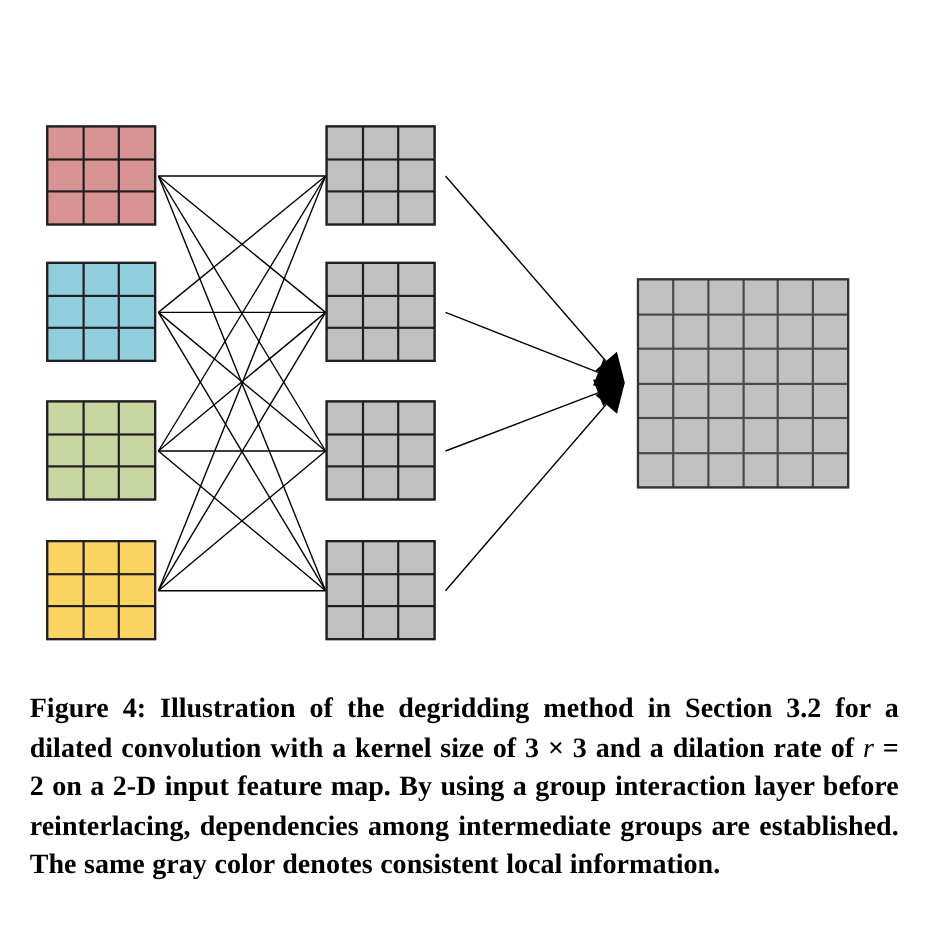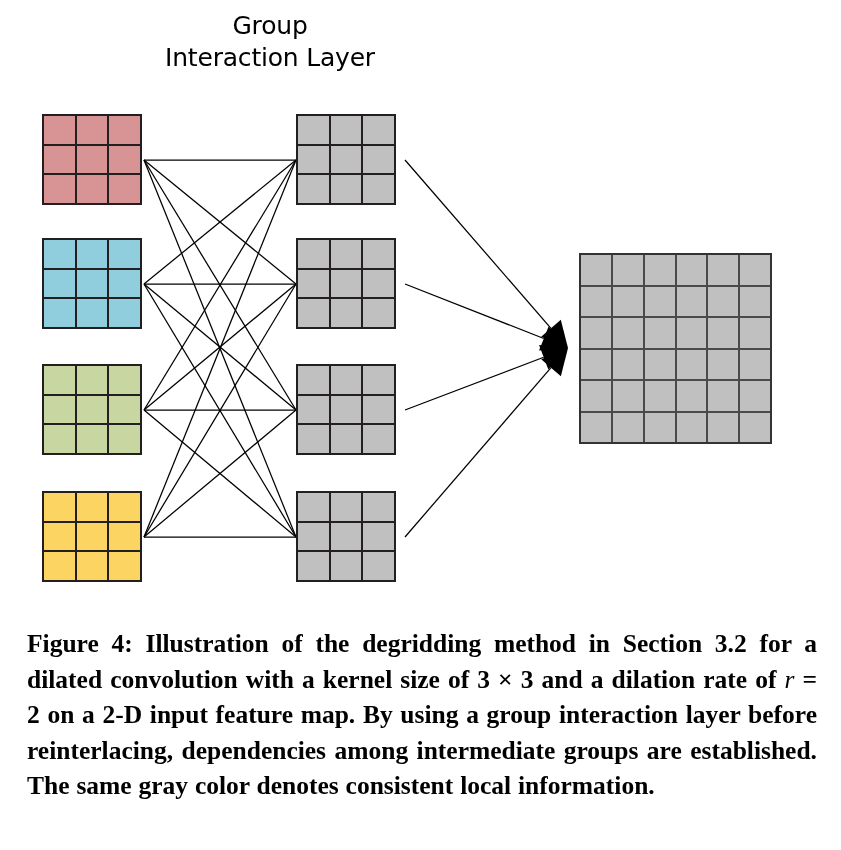--- a/index.html
+++ b/index.html
@@ -119,22 +119,20 @@
   }
   #caption .mathnum {
     font-weight: bold;
   }
 </style>
 </head>
 <body>
 
 <div id="figure-root">
 
-  <div class="heading" id="heading-group">Group
-Interaction Layer</div>
 
 
   <svg id="wiring" viewBox="0 0 841 850">
     <g id="interaction-edges" stroke="#000000" stroke-width="1.25" fill="none">
         <line x1="144" y1="160" x2="296" y2="160"></line>
         <line x1="144" y1="160" x2="296" y2="284"></line>
         <line x1="144" y1="160" x2="296" y2="410"></line>
         <line x1="144" y1="160" x2="296" y2="537"></line>
         <line x1="144" y1="284" x2="296" y2="160"></line>
         <line x1="144" y1="284" x2="296" y2="284"></line>

